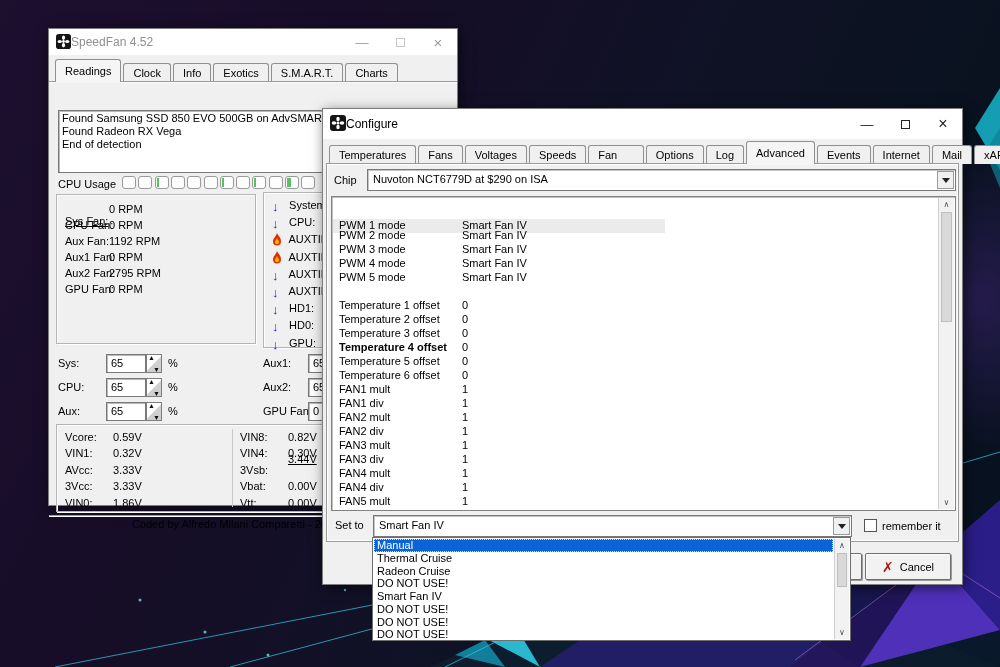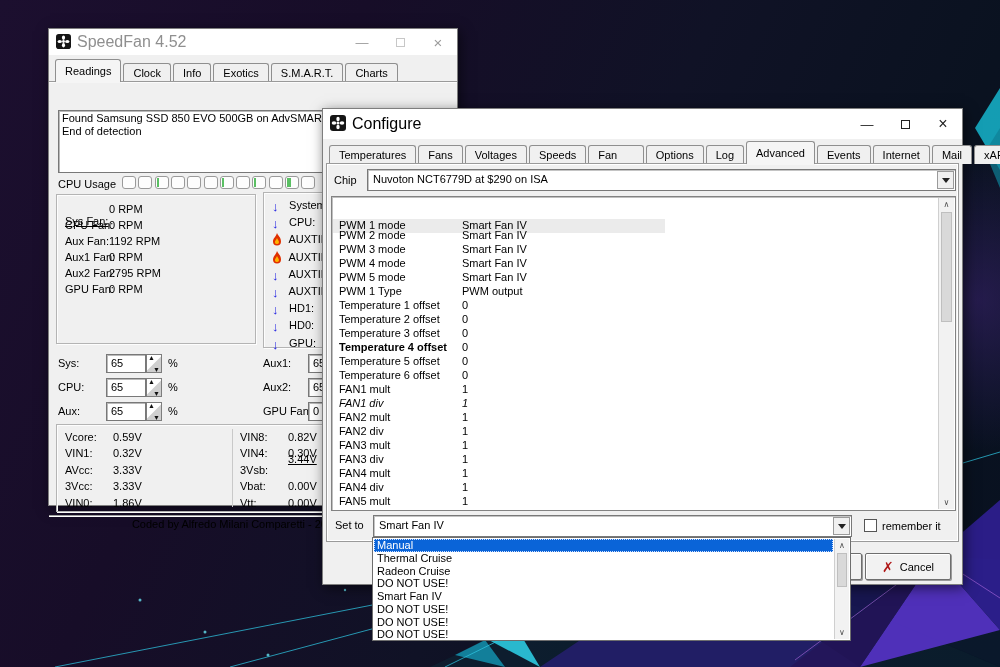--- a/index.html
+++ b/index.html
@@ -6,21 +6,21 @@
   html,body { width:1000px; height:667px; overflow:hidden; }
   body { font-family:"Liberation Sans","DejaVu Sans",sans-serif; font-size:11px; color:#000; }
   #desktop { position:relative; width:1000px; height:667px;
     background:linear-gradient(115deg,#1c0f2f 0%,#170d28 28%,#101226 55%,#0a1220 78%,#081120 100%); }
   #wallpaper { position:absolute; left:0; top:0; width:1000px; height:667px; }
 
   .window { position:absolute; background:#f0f0f0; border:1px solid #7e7e7e;
     box-shadow:2px 3px 12px rgba(0,0,0,.55); }
   .titlebar { position:absolute; left:0; top:0; right:0; background:#ffffff;
     display:flex; align-items:center; padding-left:7px; }
-  .titlebar .wtitle { font-size:16px; margin-left:6px; }
+  .titlebar .wtitle { font-size:12px; }
   .wbtns { position:absolute; right:0; top:0; height:100%; display:flex; align-items:center; }
   .tbtn { width:38px; text-align:center; font-size:13px; color:#222; cursor:default; }
   .maxbox { display:inline-block; width:9px; height:9px; border:1px solid #222; }
   .inactive .wtitle { color:#8f8f8f; }
   .inactive .tbtn { color:#9b9b9b; }
   .inactive .maxbox { border-color:#c7c7c7; }
 
   .tabstrip { position:absolute; display:flex; align-items:flex-end; }
   .tab { border:1px solid #8f8f8f; border-bottom:none; border-radius:3px 3px 0 0;
     background:#f0f0f0; padding:3px 9px 3px 9px; margin-right:2px; height:19px; line-height:13px; }
@@ -151,20 +151,21 @@
         <div class="tab">Charts</div>
       </div>
     <div style="position:absolute; left:0; top:52px; right:0; bottom:0; border-top:1px solid #9a9a9a; box-shadow:inset 0 1px 0 #fbfbfb;">
 
       <div class="sunken" id="sf-log" style="position:absolute; left:9px; top:28px; width:295px; height:63px; overflow:hidden; padding:1px 16px 0 3px; line-height:13px;">
         <div class="scrollv" style="right:1px; top:1px; bottom:1px; width:14px;">
           <span class="sarrow" style="top:0;">∧</span>
           <span class="sarrow" style="bottom:0;">∨</span>
         </div>
       <div>Found Samsung SSD 850 EVO 500GB on AdvSMART</div>
+          <div>Found Radeon RX Vega</div>
           <div>End of detection</div>
         </div>
 
       <div class="btn" style="left:307px; top:33px; width:100px; height:21px; line-height:19px;">
         <span>Minimize</span>
       </div>
 
       <span class="row-label" style="left:9px; top:96px;">CPU Usage</span>
       <div id="sf-cpu-cells" style="position:absolute; left:73px; top:94px; height:13px;">
           <span class="cellbox" style="left: 0px;"></span>
@@ -345,24 +346,20 @@
             <span class="gcell" style="left: 123px;">Smart Fan IV</span>
           </div>
           <div class="grow" style="top: 42px; width: 332px;">
             <span class="gcell" style="left: 0px;">PWM 4 mode</span>
             <span class="gcell" style="left: 123px;">Smart Fan IV</span>
           </div>
           <div class="grow" style="top: 56px; width: 332px;">
             <span class="gcell" style="left: 0px;">PWM 5 mode</span>
             <span class="gcell" style="left: 123px;">Smart Fan IV</span>
           </div>
-          <div class="grow" style="top: 70px; width: 332px;">
-            <span class="gcell" style="left: 0px;">PWM 1 Type</span>
-            <span class="gcell" style="left: 123px;">PWM output</span>
-          </div>
           <div class="grow" style="top: 84px; width: 332px;">
             <span class="gcell" style="left: 0px;">Temperature 1 offset</span>
             <span class="gcell" style="left: 123px;">0</span>
           </div>
           <div class="grow" style="top: 98px; width: 332px;">
             <span class="gcell" style="left: 0px;">Temperature 2 offset</span>
             <span class="gcell" style="left: 123px;">0</span>
           </div>
           <div class="grow" style="top: 112px; width: 332px;">
             <span class="gcell" style="left: 0px;">Temperature 3 offset</span>
@@ -377,21 +374,21 @@
             <span class="gcell" style="left: 123px;">0</span>
           </div>
           <div class="grow" style="top: 154px; width: 332px;">
             <span class="gcell" style="left: 0px;">Temperature 6 offset</span>
             <span class="gcell" style="left: 123px;">0</span>
           </div>
           <div class="grow" style="top: 168px; width: 332px;">
             <span class="gcell" style="left: 0px;">FAN1 mult</span>
             <span class="gcell" style="left: 123px;">1</span>
           </div>
-          <div class="grow" style="top: 182px; width: 332px; font-style: italic;">
+          <div class="grow" style="top: 182px; width: 332px;">
             <span class="gcell" style="left: 0px;">FAN1 div</span>
             <span class="gcell" style="left: 123px;">1</span>
           </div>
           <div class="grow" style="top: 196px; width: 332px;">
             <span class="gcell" style="left: 0px;">FAN2 mult</span>
             <span class="gcell" style="left: 123px;">1</span>
           </div>
           <div class="grow" style="top: 210px; width: 332px;">
             <span class="gcell" style="left: 0px;">FAN2 div</span>
             <span class="gcell" style="left: 123px;">1</span>

